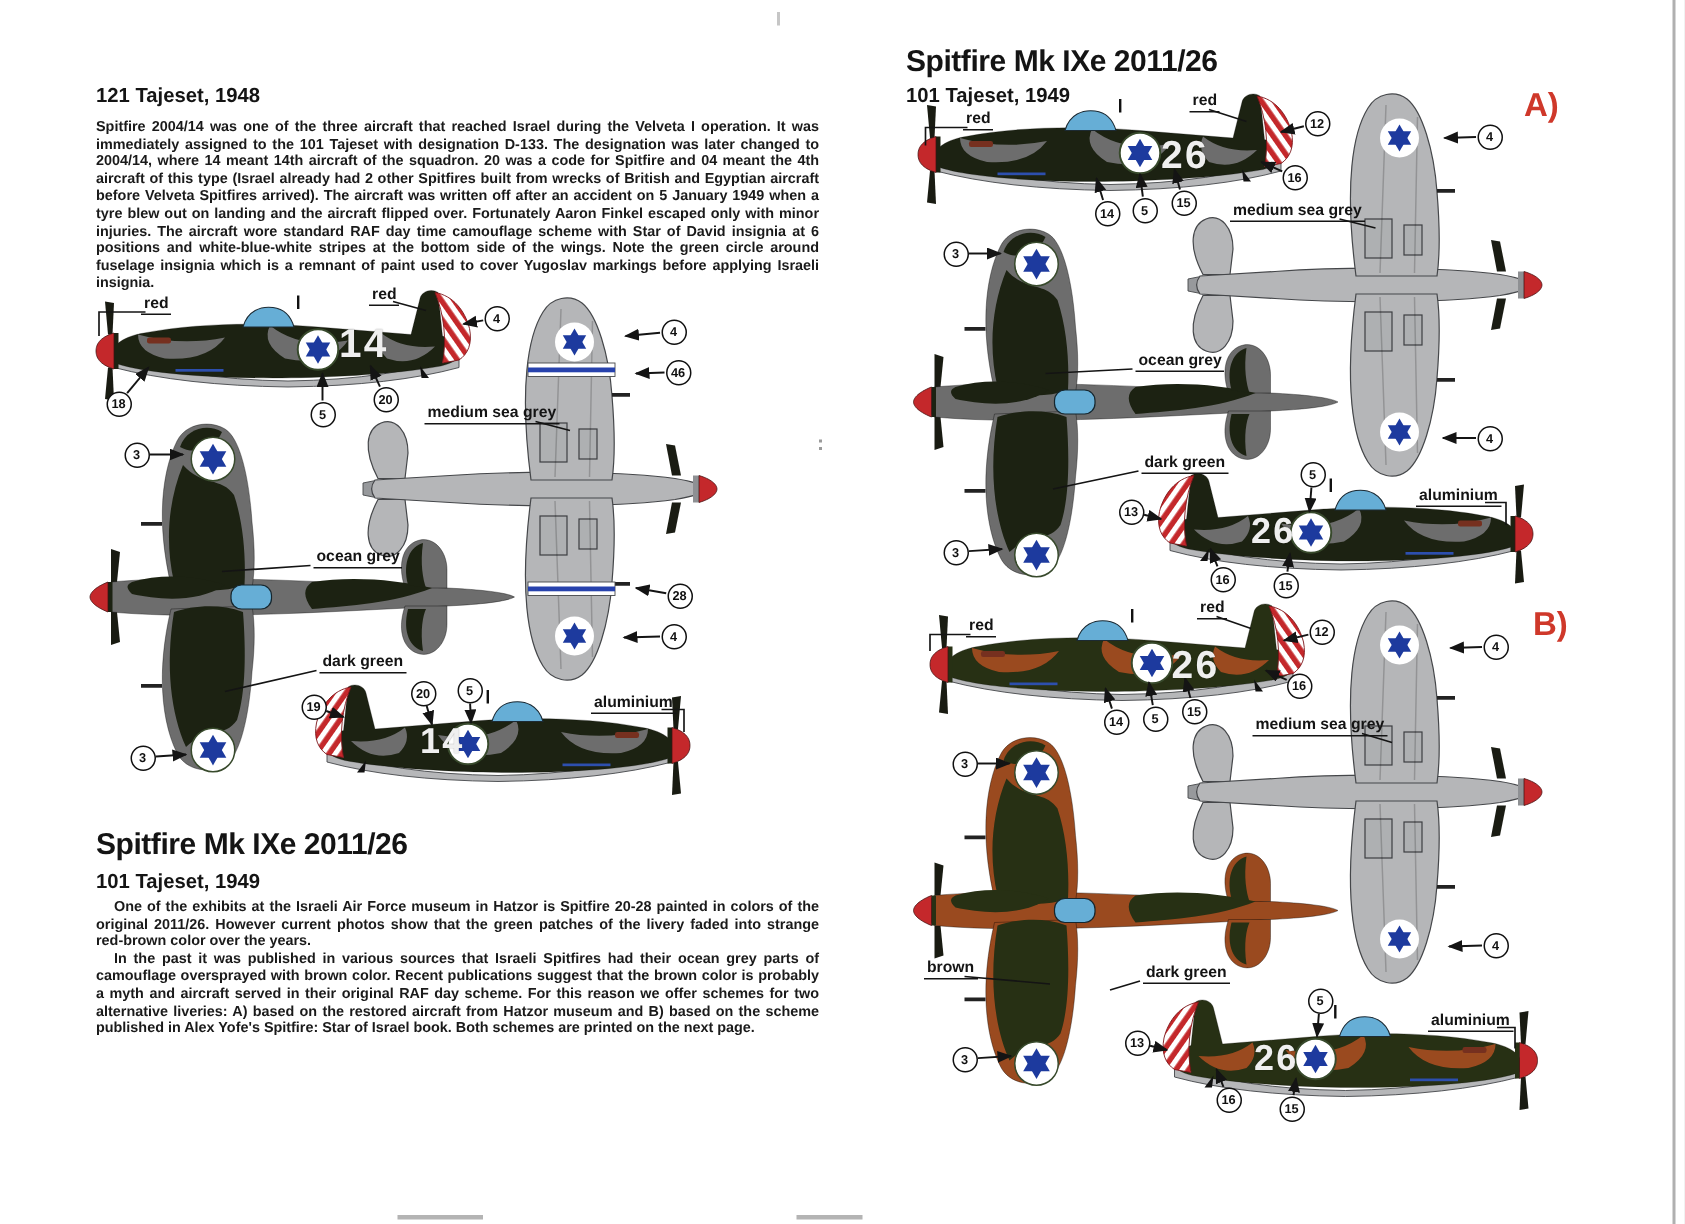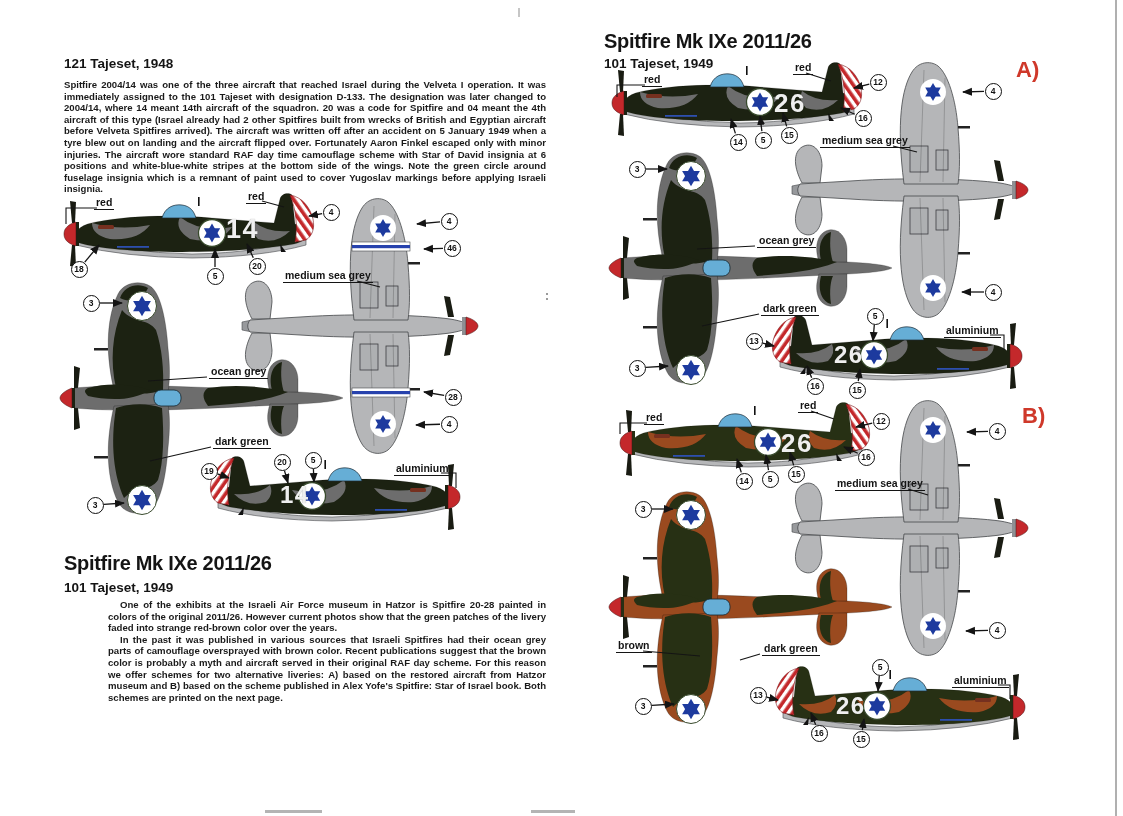--- a/index.html
+++ b/index.html
@@ -1,21 +1,21 @@
 <!DOCTYPE html>
 <html><head>
 <meta charset="utf-8">
 <style>
   html,body{margin:0;padding:0;background:#e8e8e8;font-family:"Liberation Sans",sans-serif;}
   #canvas{position:relative;width:1123px;height:816px;background:#ffffff;overflow:hidden;}
   .ttl{position:absolute;font-weight:bold;font-size:20px;letter-spacing:-0.3px;color:#141414;white-space:nowrap;}
   .sub{position:absolute;font-weight:bold;font-size:13.5px;color:#141414;white-space:nowrap;}
   .body-text{position:absolute;width:482px;font-size:9.6px;font-weight:bold;line-height:11.6px;color:#1a1a1a;text-align:justify;}
   .body-text p{margin:0;}
-  .body-text p.ind{text-indent:12px;margin-left:44px;}
+  .body-text p.ind{text-indent:12px;}
   .plane{position:absolute;pointer-events:none;}
   .sch-g{--dk:#1c2212;--md:#6d6d6d;}
   .sch-b{--dk:#27301ا4;}
   .sch-b{--dk:#273014;--md:#9a4a1f;}
   .plane{--belly:#b6b7b9;--red:#c4282b;--star:#1d3a9e;--cnp:#66aed6;--ug:#b5b6b8;}
   .plabel{position:absolute;font-size:10.5px;font-weight:bold;color:#141414;border-bottom:1.3px solid #141414;padding:0 2px 1px 2px;white-space:nowrap;z-index:4;}
   .callout{position:absolute;width:17px;height:17px;border:1.4px solid #101010;border-radius:50%;background:#fff;font-size:8.5px;font-weight:bold;color:#101010;text-align:center;line-height:15px;z-index:5;box-sizing:border-box;}
   .code-label{position:absolute;font-weight:bold;color:#efefef;letter-spacing:1.5px;z-index:3;font-family:Liberation Sans, sans-serif;text-shadow:0 0 1px #00000060;}
   .scheme-letter{position:absolute;font-size:22px;font-weight:bold;color:#cf382a;z-index:4;}
   #overlay{position:absolute;left:0;top:0;z-index:2;pointer-events:none;}

